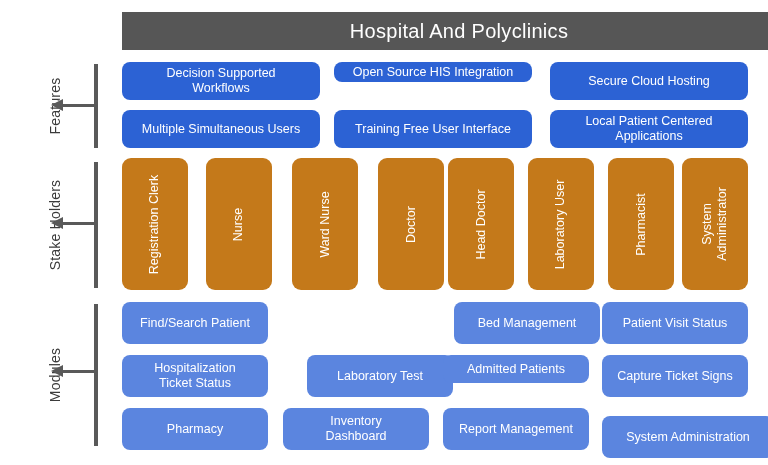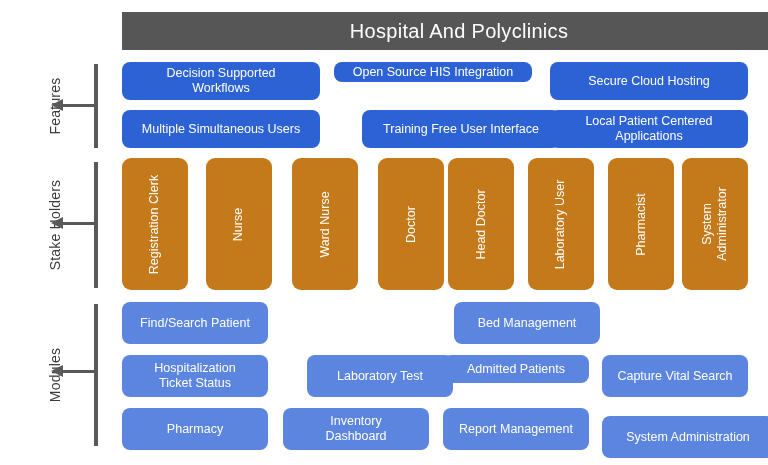--- a/index.html
+++ b/index.html
@@ -161,21 +161,21 @@
   <div class="pill feature" style="left:334px;top:62px;width:198px;height:20px;">
     <span>Open Source HIS Integration</span>
   </div>
   <div class="pill feature" style="left:550px;top:62px;width:198px;height:38px;">
     <span>Secure Cloud Hosting</span>
   </div>
 
   <div class="pill feature" style="left:122px;top:110px;width:198px;height:38px;">
     <span>Multiple Simultaneous Users</span>
   </div>
-  <div class="pill feature" style="left:334px;top:110px;width:198px;height:38px;margin-left:28px;">
+  <div class="pill feature" style="left:334px;top:110px;width:198px;height:38px;">
     <span>Training Free User Interface</span>
   </div>
   <div class="pill feature" style="left:550px;top:110px;width:198px;height:38px;">
     <span>Local Patient Centered Applications</span>
   </div>
 
   <div class="pill stake" style="left:122px;top:158px;width:66px;height:132px;">
     <span class="vtext">Registration Clerk</span>
   </div>
   <div class="pill stake" style="left:206px;top:158px;width:66px;height:132px;">
@@ -199,32 +199,35 @@
   <div class="pill stake" style="left:682px;top:158px;width:66px;height:132px;">
     <span class="vtext">System<br>Administrator</span>
   </div>
 
   <div class="pill module" style="left:122px;top:302px;width:146px;height:42px;text-align:right;">
     <span>Find/Search Patient</span>
   </div>
   <div class="pill module" style="left:443px;top:302px;width:146px;height:42px;margin-left:11px;">
     <span>Bed Management</span>
   </div>
+  <div class="pill module" style="left:602px;top:302px;width:146px;height:42px;">
+    <span>Patient Visit Status</span>
+  </div>
 
   <div class="pill module" style="left:122px;top:355px;width:146px;height:42px;">
     <span>Hospitalization Ticket Status</span>
   </div>
   <div class="pill module" style="left:283px;top:355px;width:146px;height:42px;margin-left:24px;">
     <span>Laboratory Test</span>
   </div>
   <div class="pill module" style="left:443px;top:355px;width:146px;height:28px;">
     <span>Admitted Patients</span>
   </div>
   <div class="pill module" style="left:602px;top:355px;width:146px;height:42px;">
-    <span>Capture Vital Search</span>
+    <span>Capture Ticket Signs</span>
   </div>
 
   <div class="pill module" style="left:122px;top:408px;width:146px;height:42px;">
     <span>Pharmacy</span>
   </div>
   <div class="pill module" style="left:283px;top:408px;width:146px;height:42px;">
     <span>Inventory Dashboard</span>
   </div>
   <div class="pill module" style="left:443px;top:408px;width:146px;height:42px;">
     <span>Report Management</span>

